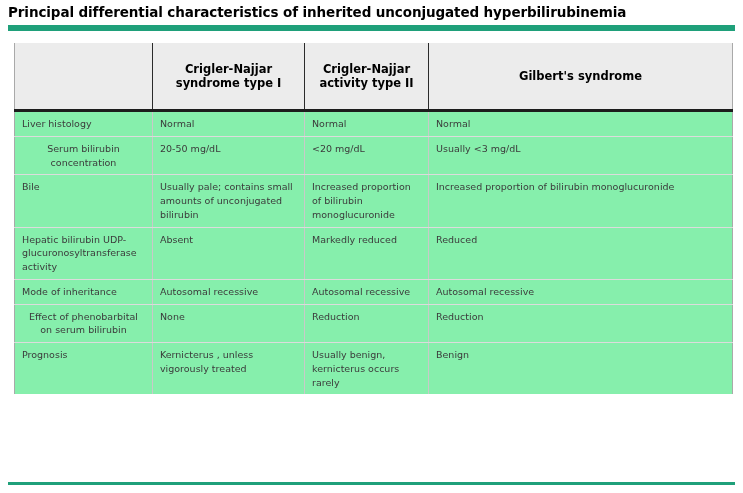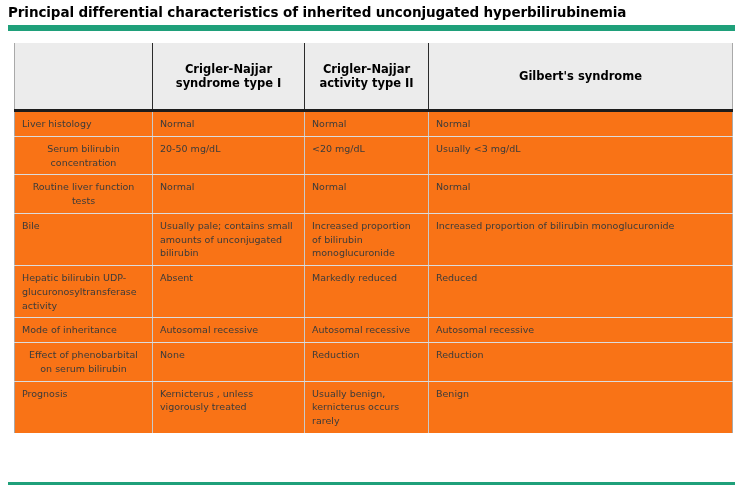--- a/index.html
+++ b/index.html
@@ -51,21 +51,21 @@
   thead th:last-child{border-right:none;margin-top:12px;}
   thead th.blank{border-right:1px solid #2b2b2b;}
 
   tbody td{
     font-size:9.5px;color:#3b3b3b;
     text-align:left;vertical-align:top;
     padding:5px 7px 5px 7px;
     border-right:1px solid #c9c9c9;
     border-bottom:1px solid #dcdcdc;
     line-height:1.45;
-    background:#f97316;
+    background:#86efac;
   }
   tbody td:last-child{border-right:none;}
   tbody tr:last-child td{border-bottom:none;}
 
   .r-tall-2{height:26px;text-align:center;}
 </style>
 </head>
 <body>
 
 <div class="page">
@@ -97,26 +97,20 @@
           <td>Normal</td>
           <td>Normal</td>
         </tr>
         <tr>
           <td class="r-tall-2">Serum bilirubin concentration</td>
           <td>20-50 mg/dL</td>
           <td>&lt;20 mg/dL</td>
           <td>Usually &lt;3 mg/dL</td>
         </tr>
         <tr>
-          <td class="r-tall-2">Routine liver function tests</td>
-          <td>Normal</td>
-          <td>Normal</td>
-          <td>Normal</td>
-        </tr>
-        <tr>
           <td>Bile</td>
           <td>Usually pale; contains small amounts of unconjugated bilirubin</td>
           <td>Increased proportion of bilirubin monoglucuronide</td>
           <td>Increased proportion of bilirubin monoglucuronide</td>
         </tr>
         <tr>
           <td>Hepatic bilirubin UDP-glucuronosyltransferase activity</td>
           <td>Absent</td>
           <td>Markedly reduced</td>
           <td>Reduced</td>

